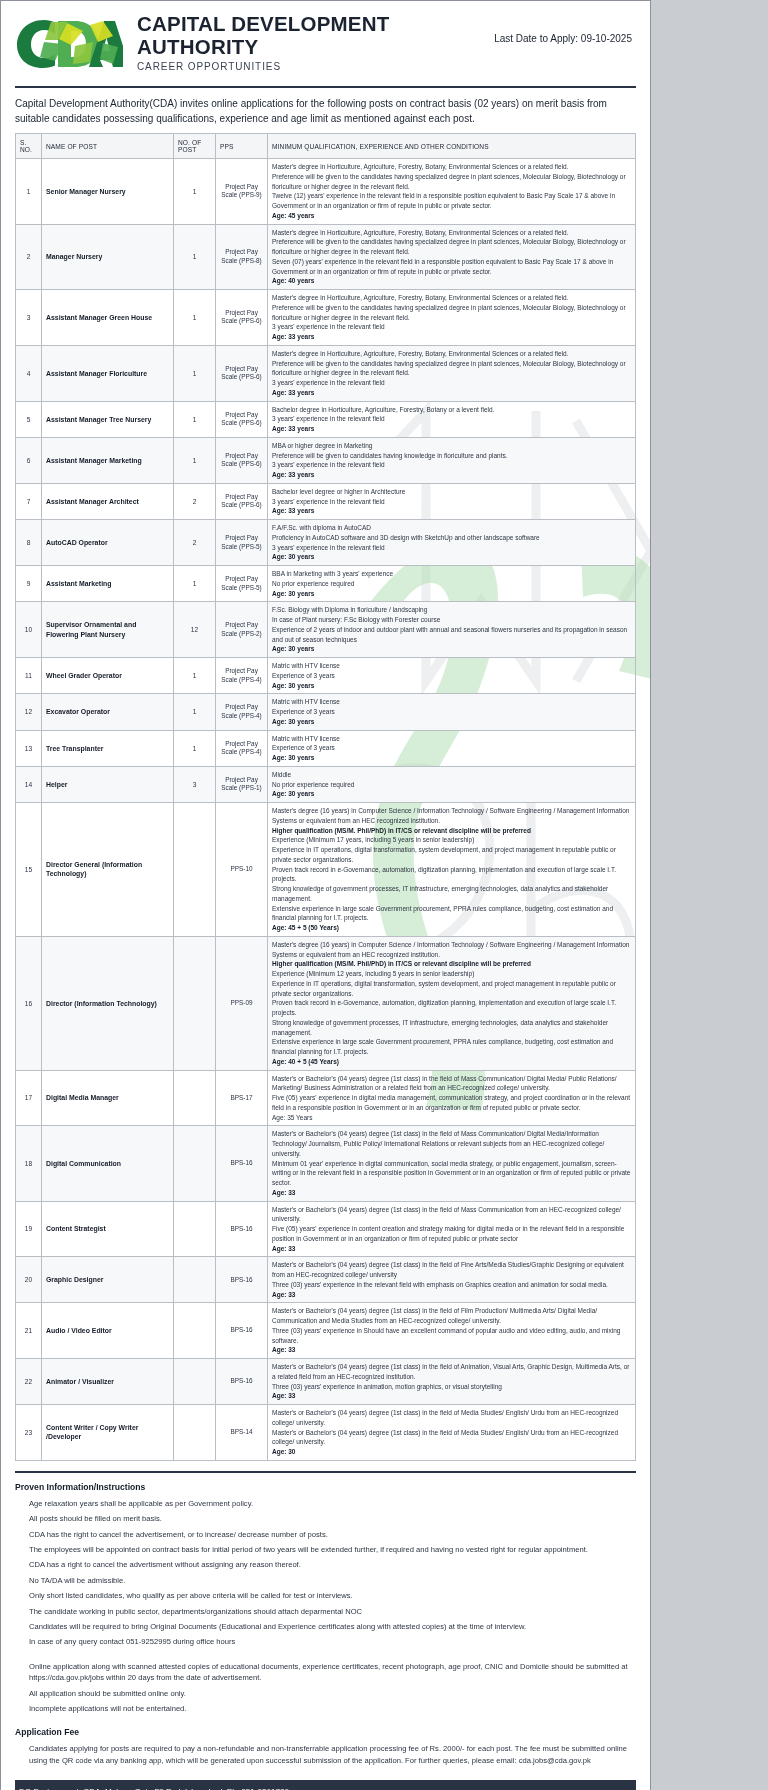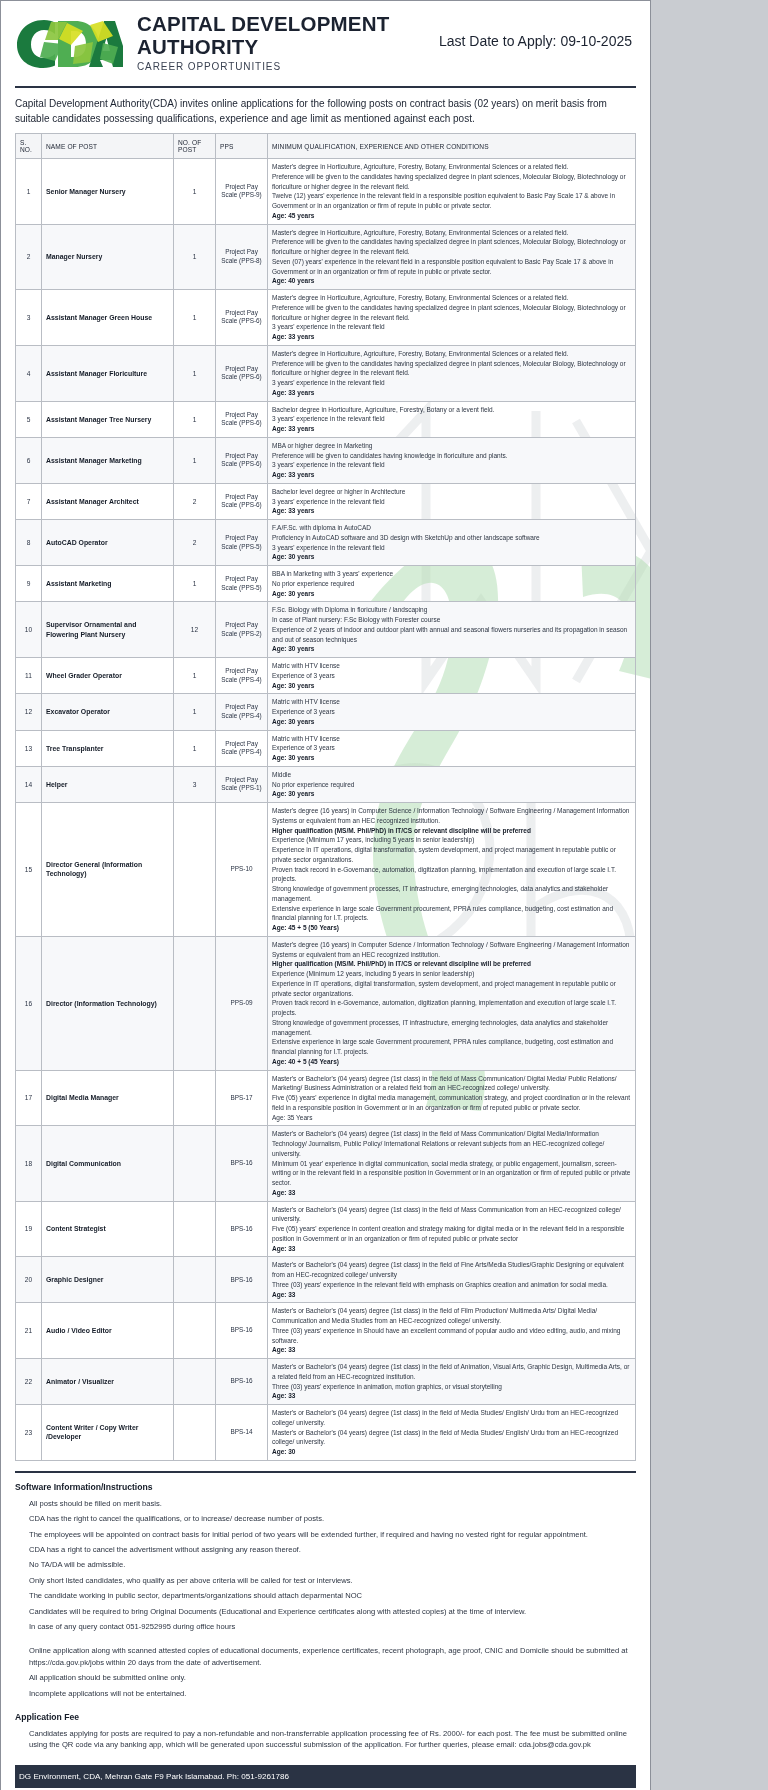--- a/index.html
+++ b/index.html
@@ -44,21 +44,21 @@
     color: #1b2230;
     line-height: 1.1;
   }
   .org-sub {
     font-size: 10px;
     color: #3a4252;
     letter-spacing: .9px;
     margin-top: 3px;
   }
   .last-date {
-    font-size: 14px;
+    font-size: 10px;
     color: #1b2230;
     white-space: nowrap;
     align-self: flex-start;
     margin-top: 20px;
     padding-right: 4px;
   }
   .hr-thick {
     height: 2px;
     background: #2a3344;
     margin: 8px 14px 0 14px;
@@ -506,24 +506,25 @@
               <span class="ln b">Age: 30</span>
             </td>
           </tr>
         </tbody>
     </table>
   </div>
 
   <div class="hr-thick2"></div>
 
   <div class="sect">
-    <h3>Software Information/Instructions</h3>
+    <h3>Proven Information/Instructions</h3>
     <ul id="general-list">
+        <li>Age relaxation years shall be applicable as per Government policy.</li>
         <li>All posts should be filled on merit basis.</li>
-        <li>CDA has the right to cancel the qualifications, or to increase/ decrease number of posts.</li>
+        <li>CDA has the right to cancel the advertisement, or to increase/ decrease number of posts.</li>
         <li>The employees will be appointed on contract basis for initial period of two years will be extended further, if required and having no vested right for regular appointment.</li>
         <li>CDA has a right to cancel the advertisment without assigning any reason thereof.</li>
         <li>No TA/DA will be admissible.</li>
         <li>Only short listed candidates, who qualify as per above criteria will be called for test or interviews.</li>
         <li>The candidate working in public sector, departments/organizations should attach deparmental NOC</li>
         <li>Candidates will be required to bring Original Documents (Educational and Experience certificates along with attested copies) at the time of interview.</li>
         <li>In case of any query contact 051-9252995 during office hours</li>
       </ul>
   </div>
 

